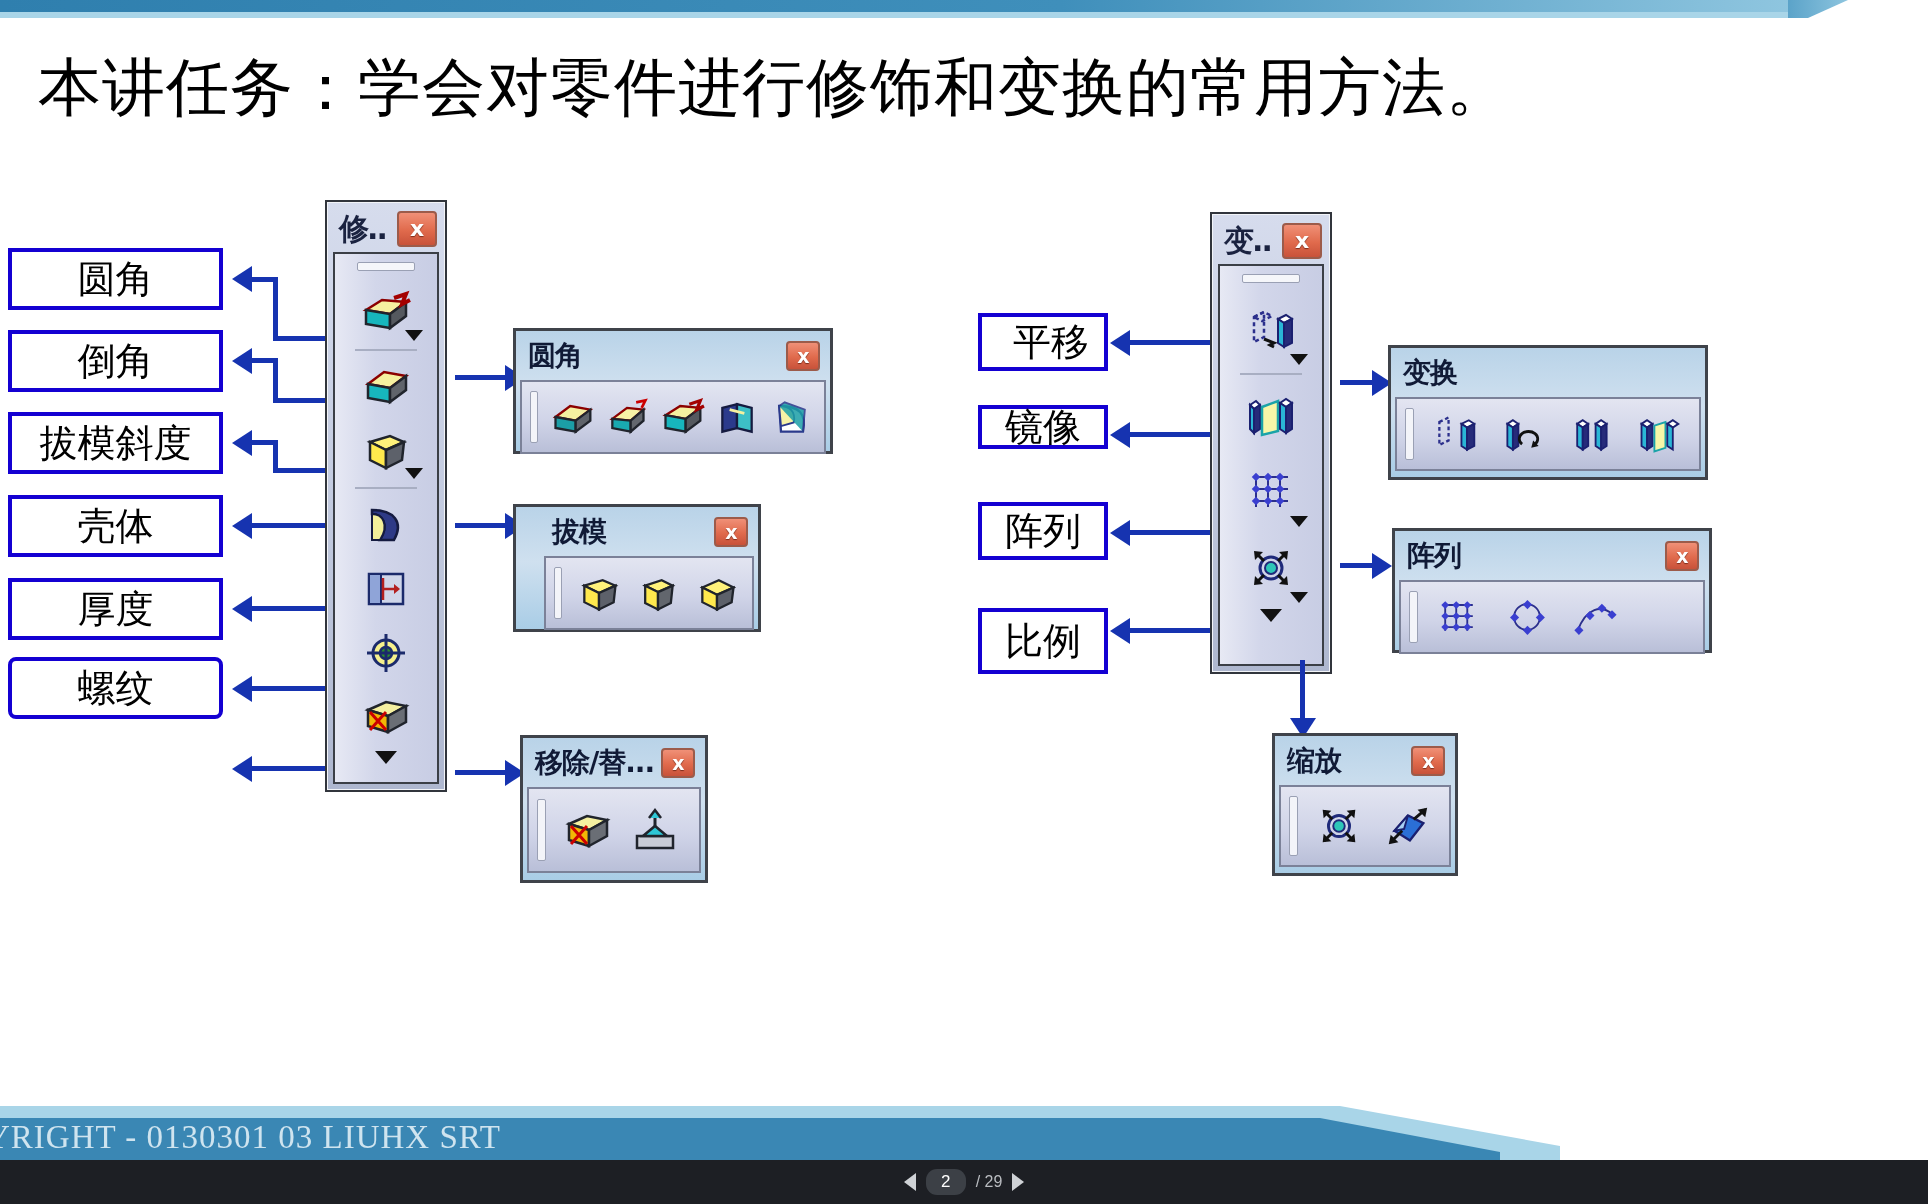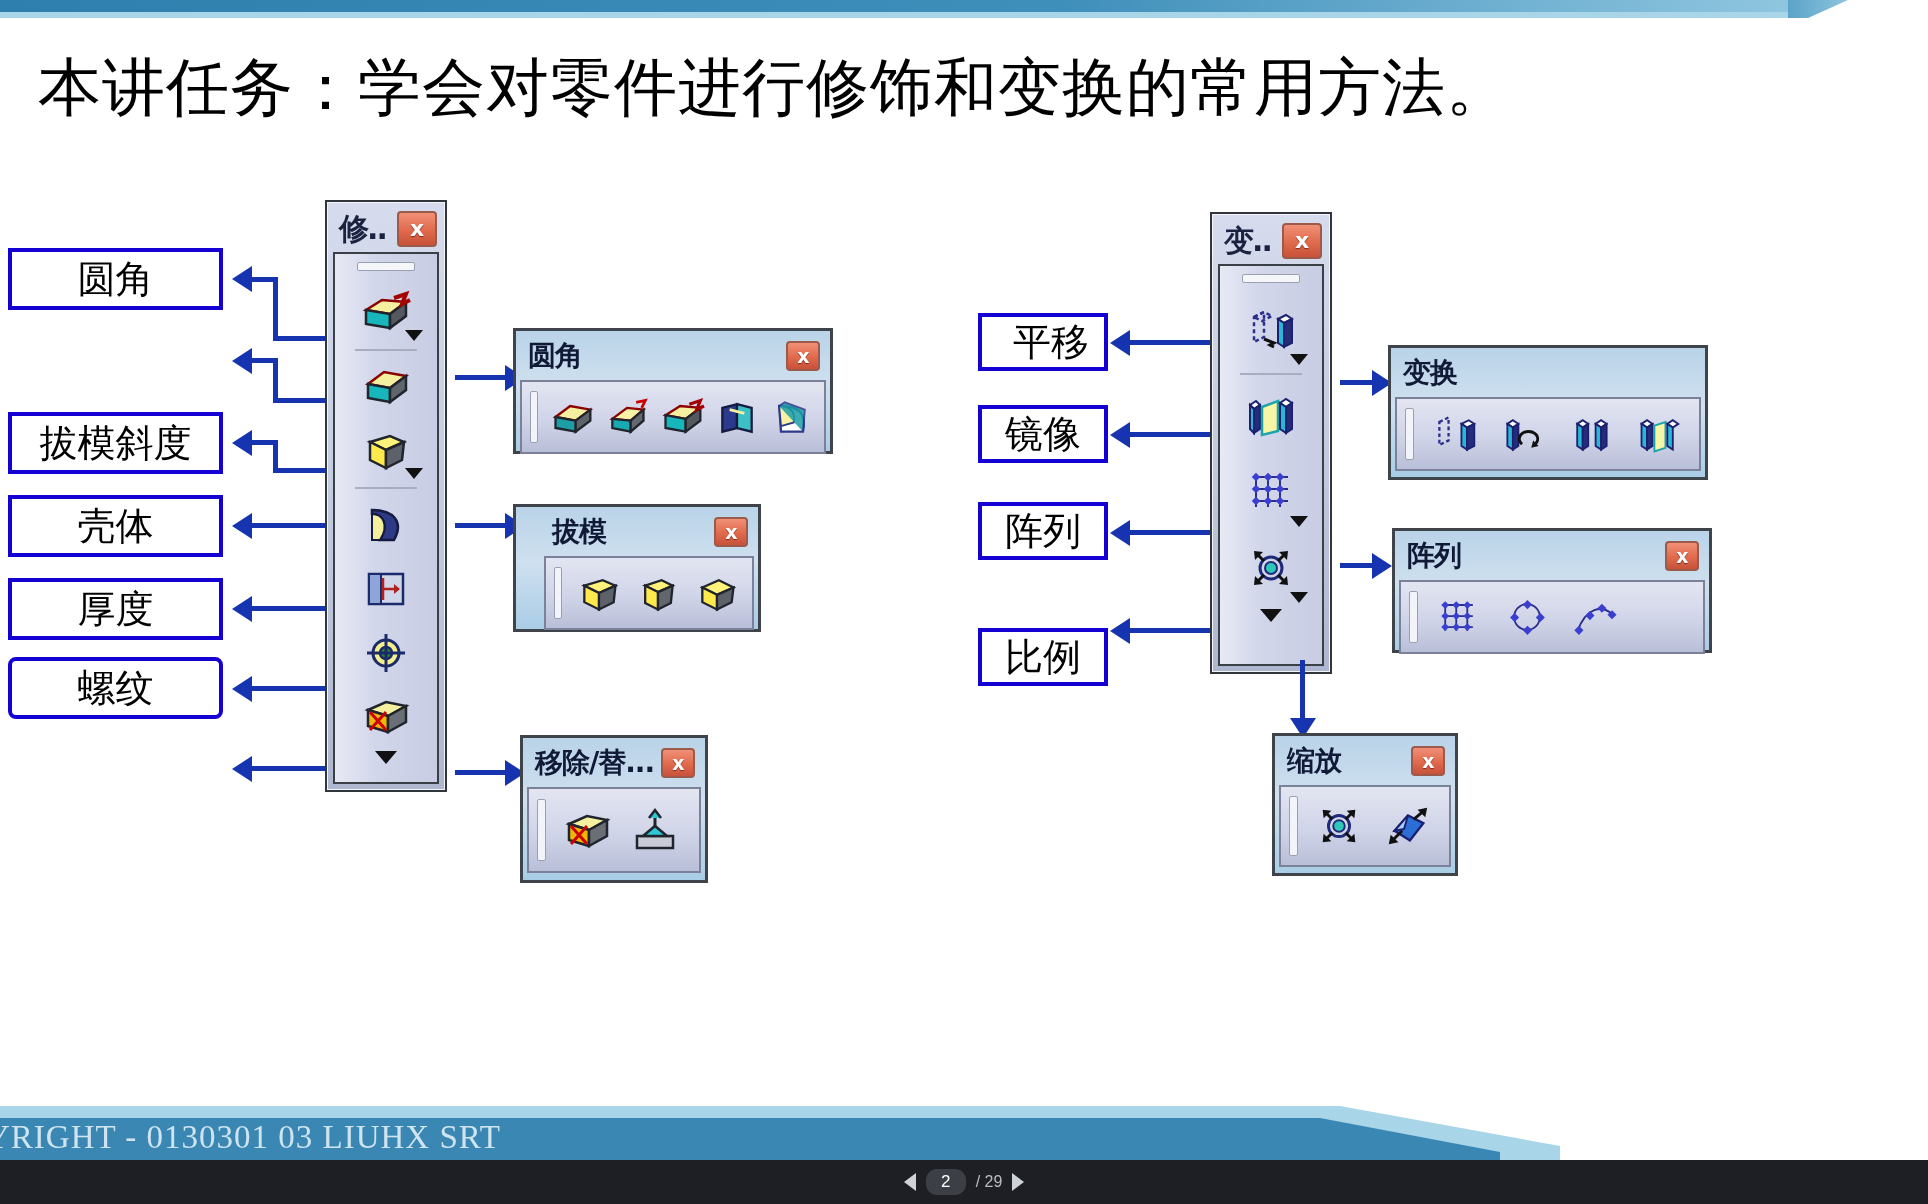--- a/index.html
+++ b/index.html
@@ -179,20 +179,23 @@
   <div class="top-band"></div>
   <div class="top-band-light"></div>
   <div class="top-band-notch2"></div>
   <div class="top-band-notch"></div>
 
   <div class="title">本讲任务：学会对零件进行修饰和变换的常用方法。</div>
 
   <div class="label-box" style="left:8px; top:248px; width:215px; height:62px;">
     <span>圆角</span>
   </div>
+  <div class="label-box" style="left:8px; top:330px; width:215px; height:62px;">
+    <span>倒角</span>
+  </div>
   <div class="label-box" style="left:8px; top:412px; width:215px; height:62px;">
     <span>拔模斜度</span>
   </div>
   <div class="label-box" style="left:8px; top:495px; width:215px; height:62px;">
     <span>壳体</span>
   </div>
   <div class="label-box" style="left:8px; top:578px; width:215px; height:62px;">
     <span>厚度</span>
   </div>
   <div class="label-box" style="left:8px; top:657px; width:215px; height:62px;border-radius:8px;">
@@ -410,27 +413,27 @@
           <path d="M26 20 L26 6" stroke="#20242c" stroke-width="3"></path>
           <path d="M20 12 L26 4 L32 12" fill="#2ec7d6" stroke="#20242c" stroke-width="2.5"></path>
         </svg>
       </span>
     </div>
   </div>
 
   <div class="label-box" style="left:978px; top:313px; width:130px; height:58px;padding-left:16px;">
     <span>平移</span>
   </div>
-  <div class="label-box" style="left:978px; top:405px; width:130px; height:58px;">
+  <div class="label-box" style="left:978px; top:405px; width:130px; height:44px;">
     <span>镜像</span>
   </div>
   <div class="label-box" style="left:978px; top:502px; width:130px; height:58px;">
     <span>阵列</span>
   </div>
-  <div class="label-box" style="left:978px; top:628px; width:130px; height:58px;">
+  <div class="label-box" style="left:978px; top:608px; width:130px; height:66px;">
     <span>比例</span>
   </div>
 
   <div class="ln ln-h" style="left:1130px; top:340px; width:92px;"></div>
   <div class="arrow-l" style="left:1110px; top:330px;"></div>
 
   <div class="ln ln-h" style="left:1130px; top:432px; width:92px;"></div>
   <div class="arrow-l" style="left:1110px; top:422px;"></div>
 
   <div class="ln ln-h" style="left:1130px; top:530px; width:92px;"></div>

